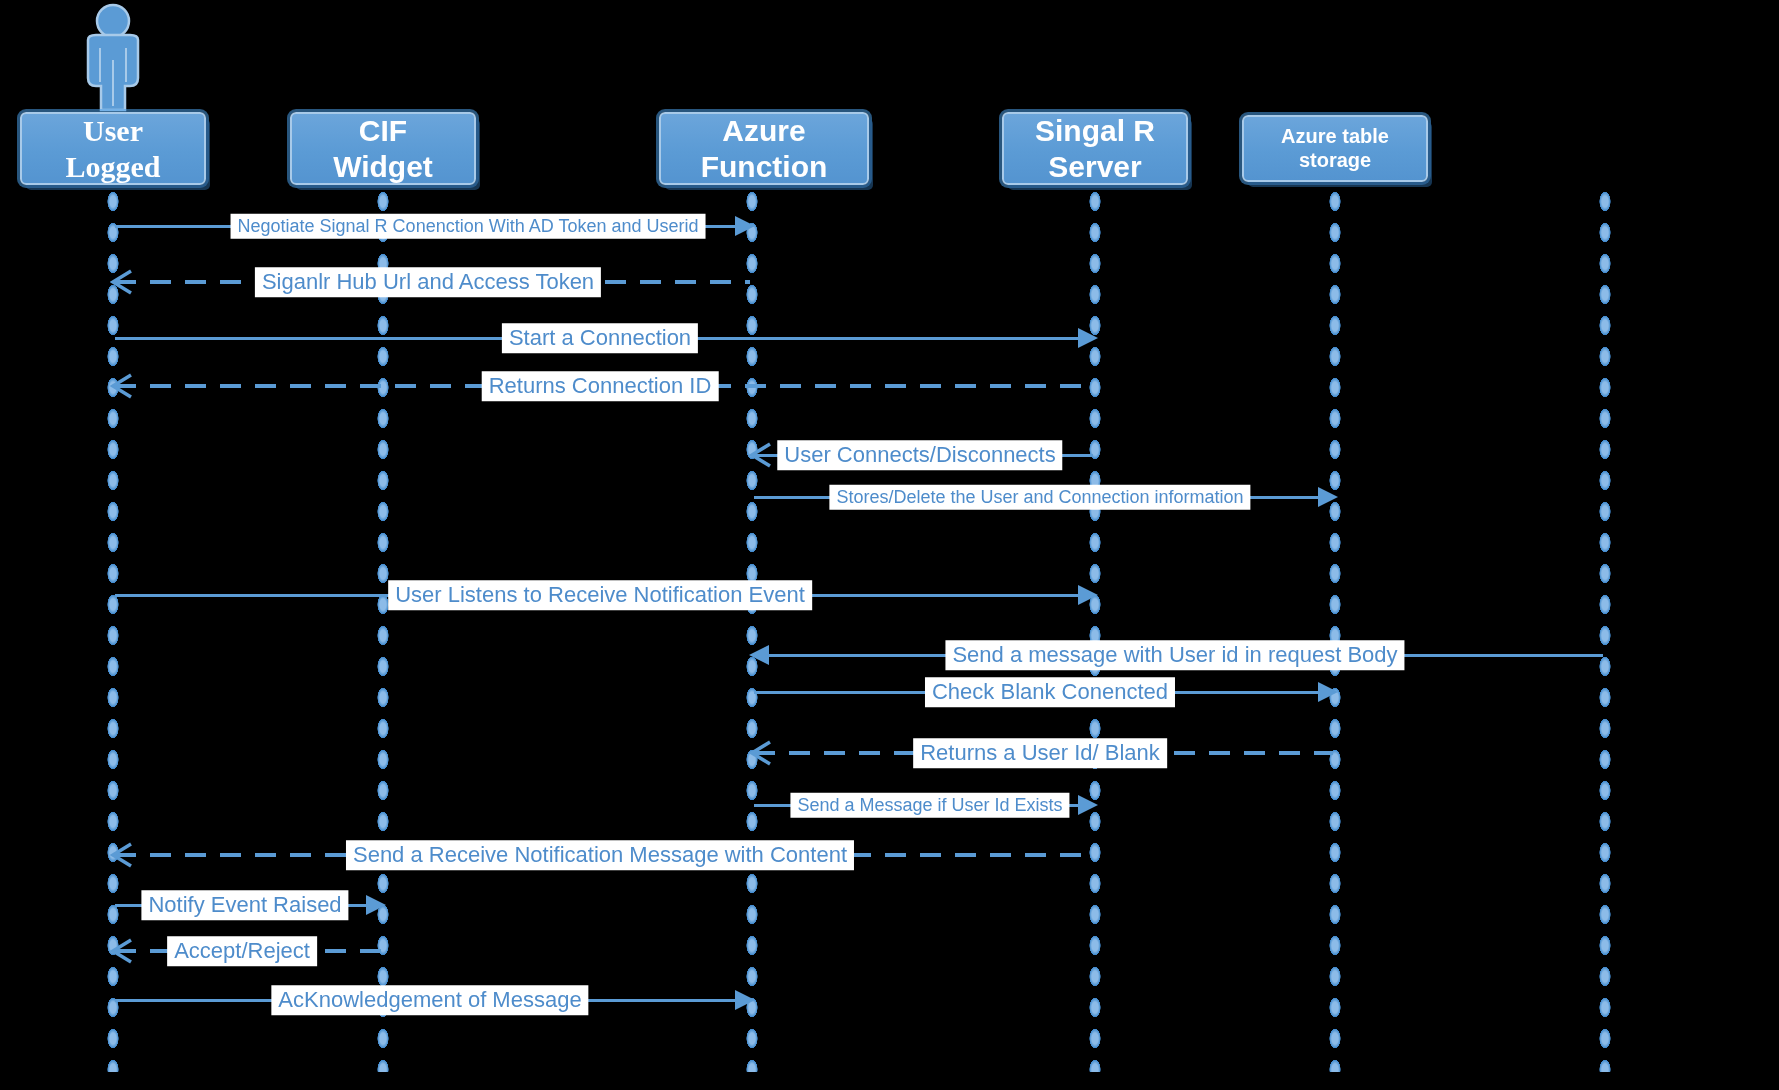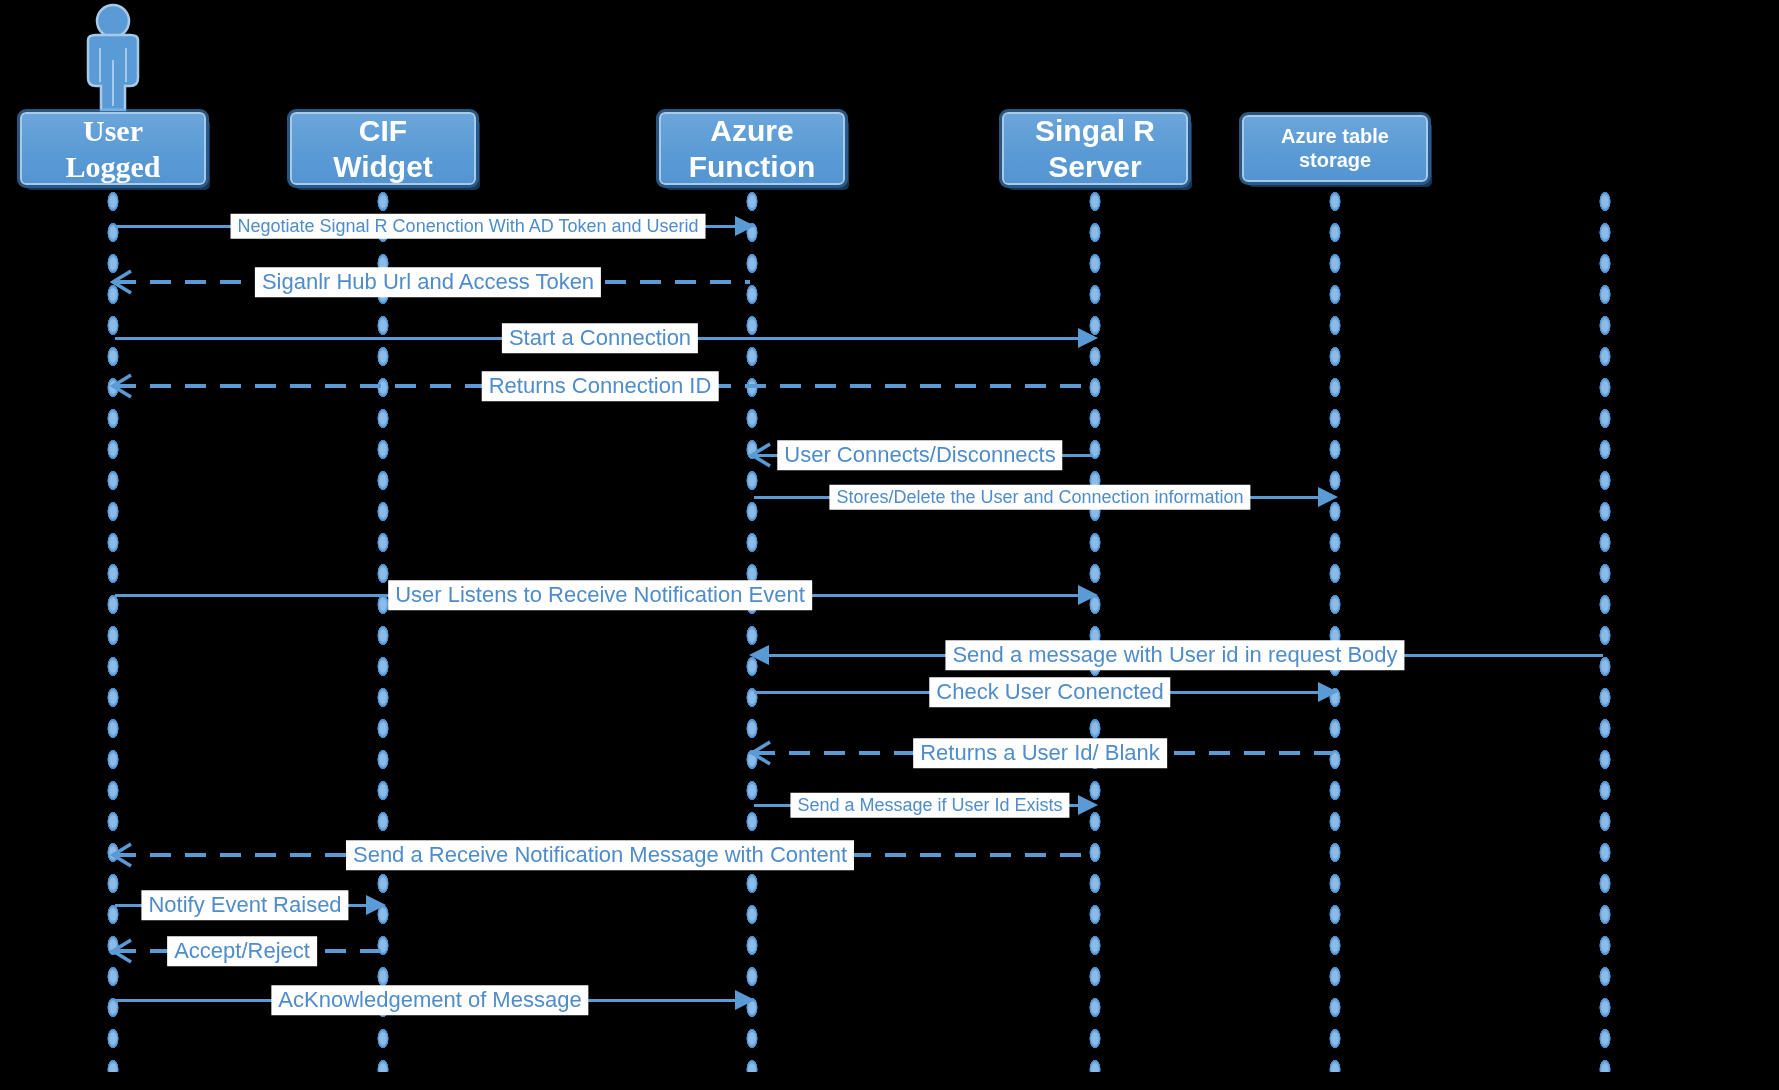--- a/index.html
+++ b/index.html
@@ -58,21 +58,21 @@
     <line x1="70" y1="46" x2="70" y2="80" stroke="#a8cae9" stroke-width="2"></line>
     <line x1="57" y1="58" x2="57" y2="104" stroke="#a8cae9" stroke-width="2"></line>
   </svg>
 
   <div class="actor-box" style="left:20px;top:112px;width:186px;height:73px;font-family:Liberation Serif, serif;">
     <span class="actor-label fs30 w110">User Logged</span>
   </div>
   <div class="actor-box" style="left:290px;top:112px;width:186px;height:73px;">
     <span class="actor-label fs30 w110">CIF Widget</span>
   </div>
-  <div class="actor-box" style="left:659px;top:112px;width:186px;height:73px;">
+  <div class="actor-box" style="left:659px;top:112px;width:210px;height:73px;">
     <span class="actor-label fs30 w130">Azure Function</span>
   </div>
   <div class="actor-box" style="left:1002px;top:112px;width:186px;height:73px;">
     <span class="actor-label fs30 w130">Singal R Server</span>
   </div>
   <div class="actor-box" style="left:1242px;top:115px;width:186px;height:67px;">
     <span class="actor-label fs24 w140">Azure table storage</span>
   </div>
 
   <div class="lifeline" style="left:113px;"></div>
@@ -132,21 +132,21 @@
 
   <div class="msg fs-l" style="left:752px;top:655px;width:853px;--lx:423px;">
     <div class="msg-line solid"></div>
     <div class="head filled-left"></div>
     <span class="msg-label">Send a message with User id in request Body</span>
   </div>
 
   <div class="msg fs-l" style="left:752px;top:692px;width:583px;--lx:298px;">
     <div class="msg-line solid"></div>
     <div class="head filled-right"></div>
-    <span class="msg-label">Check User Conencted</span>
+    <span class="msg-label">Check Blank Conencted</span>
   </div>
 
   <div class="msg fs-l" style="left:752px;top:753px;width:583px;--lx:288px;">
     <div class="msg-line dash"></div>
     <svg class="head open-left" viewBox="0 0 24 28">
         <polyline points="21,3 3,14 21,25" fill="none" stroke="#5b9bd5" stroke-width="3.5"></polyline>
       </svg>
     <span class="msg-label">Returns a User Id/ Blank</span>
   </div>
 

